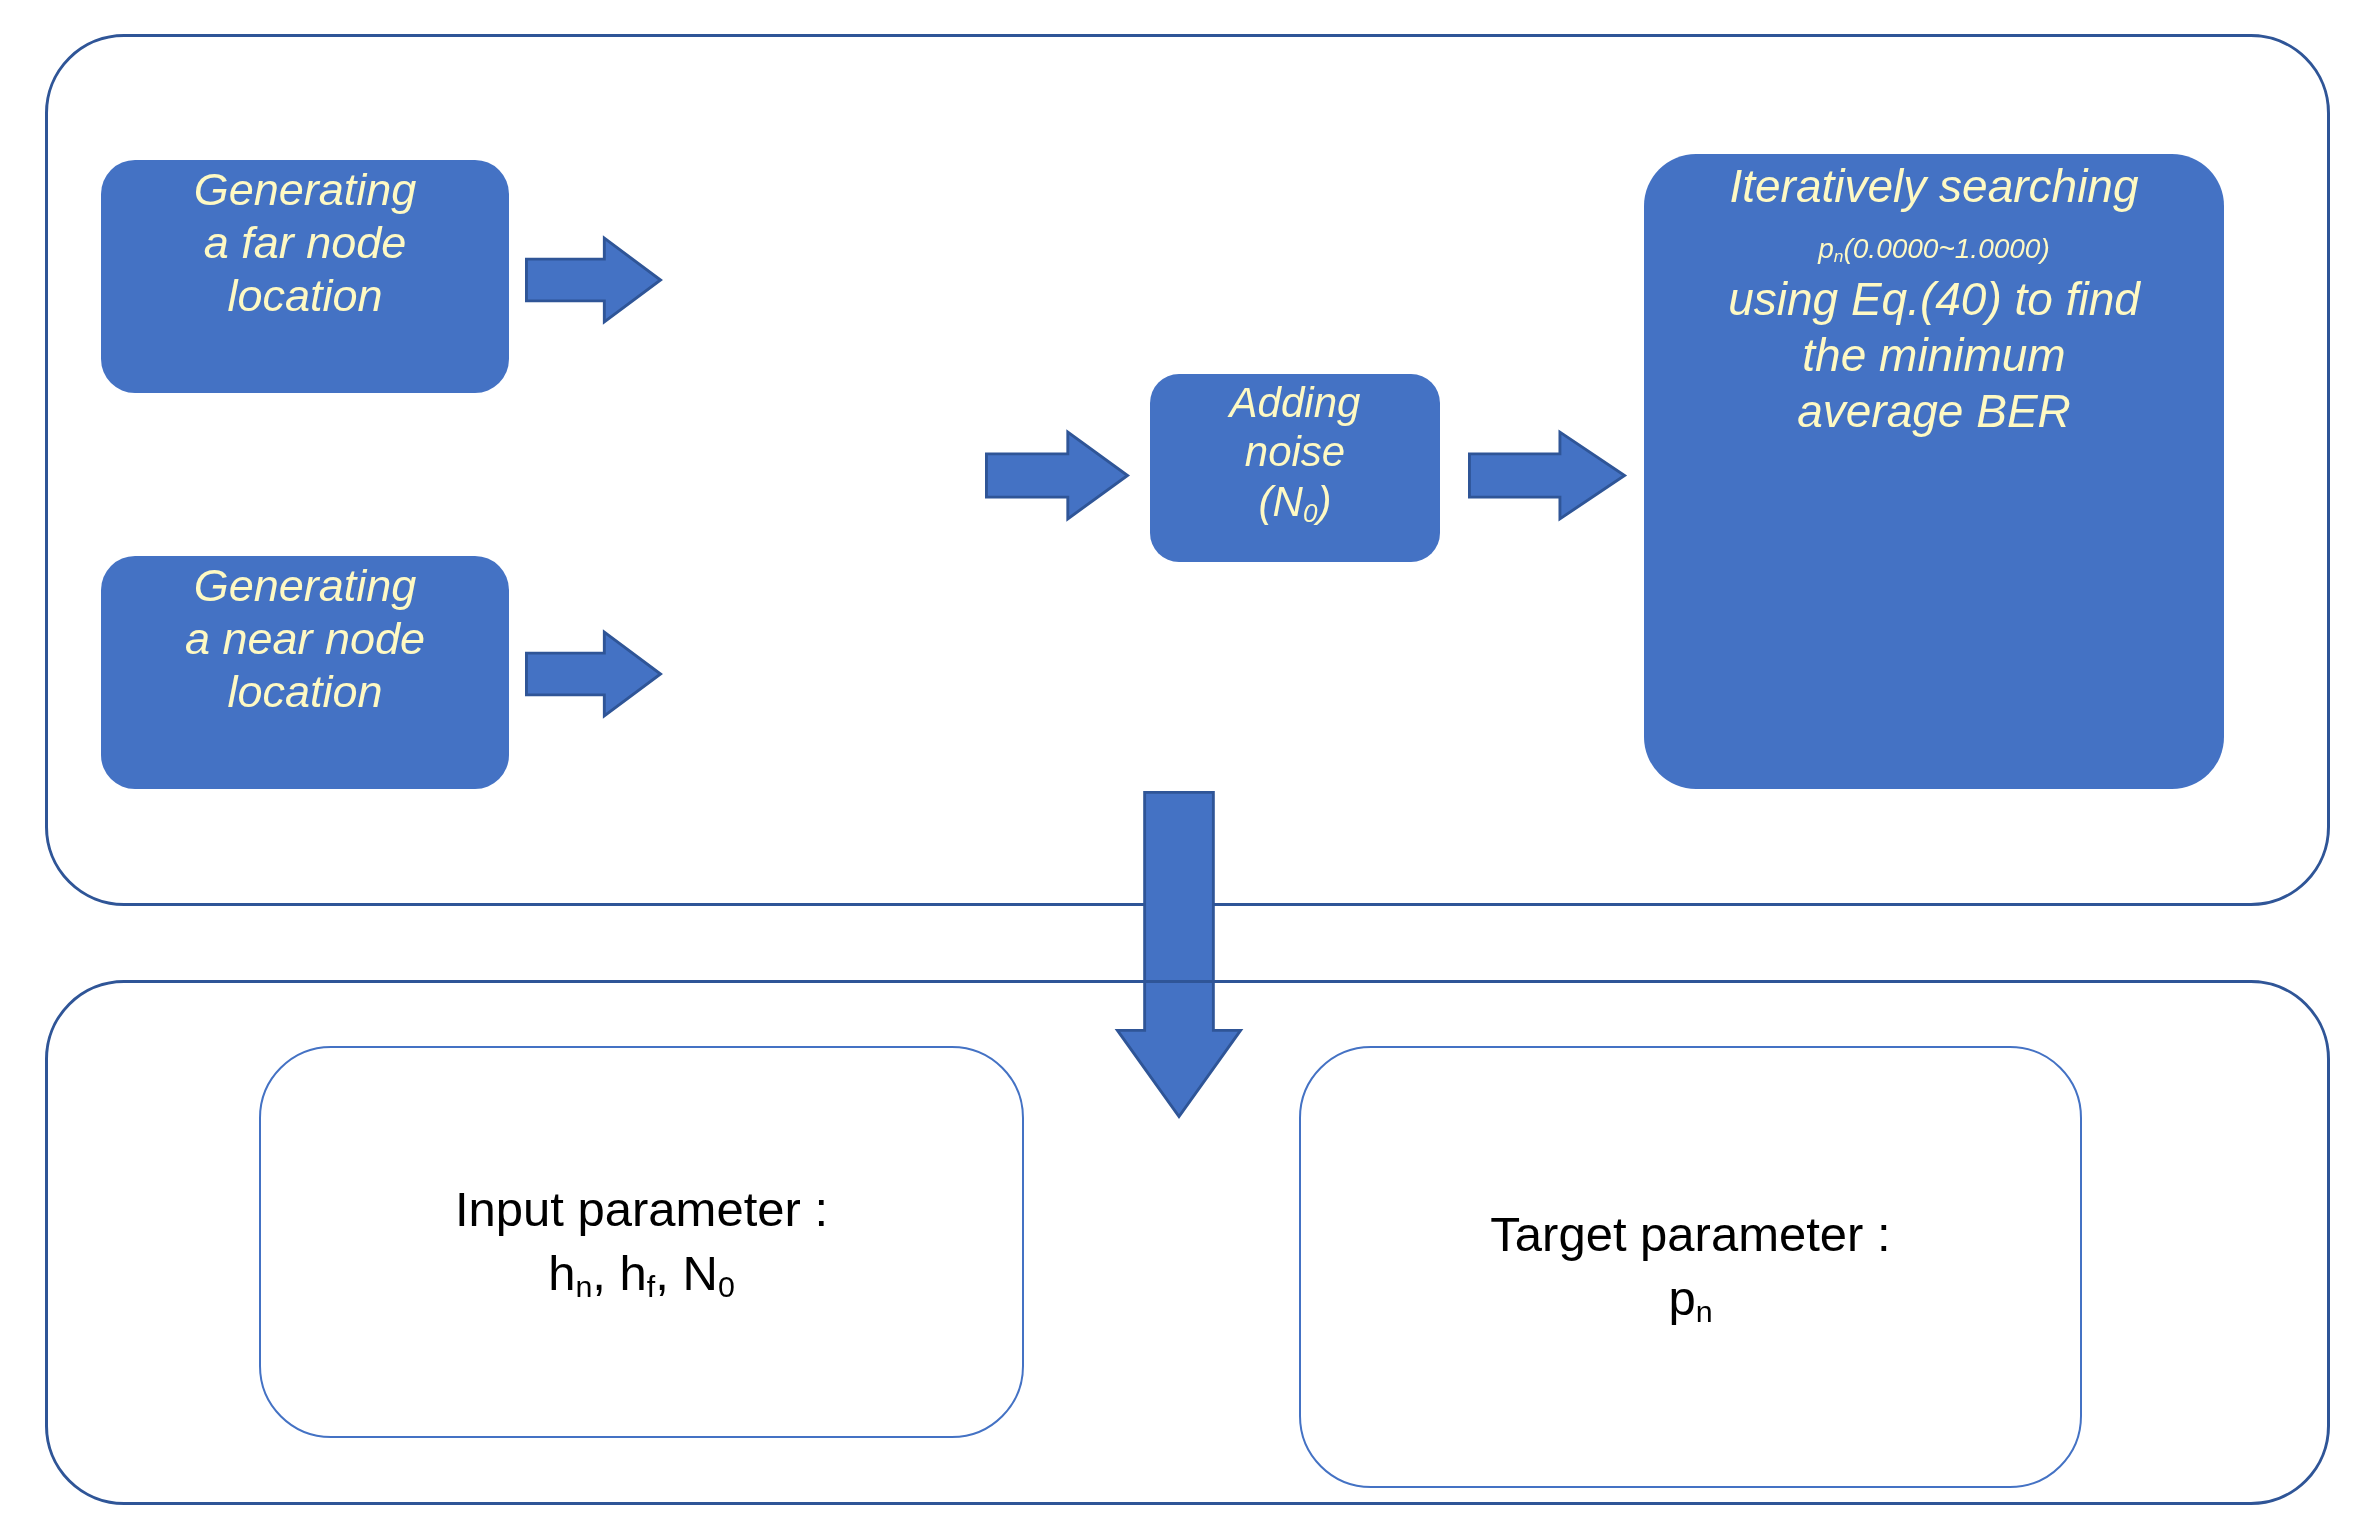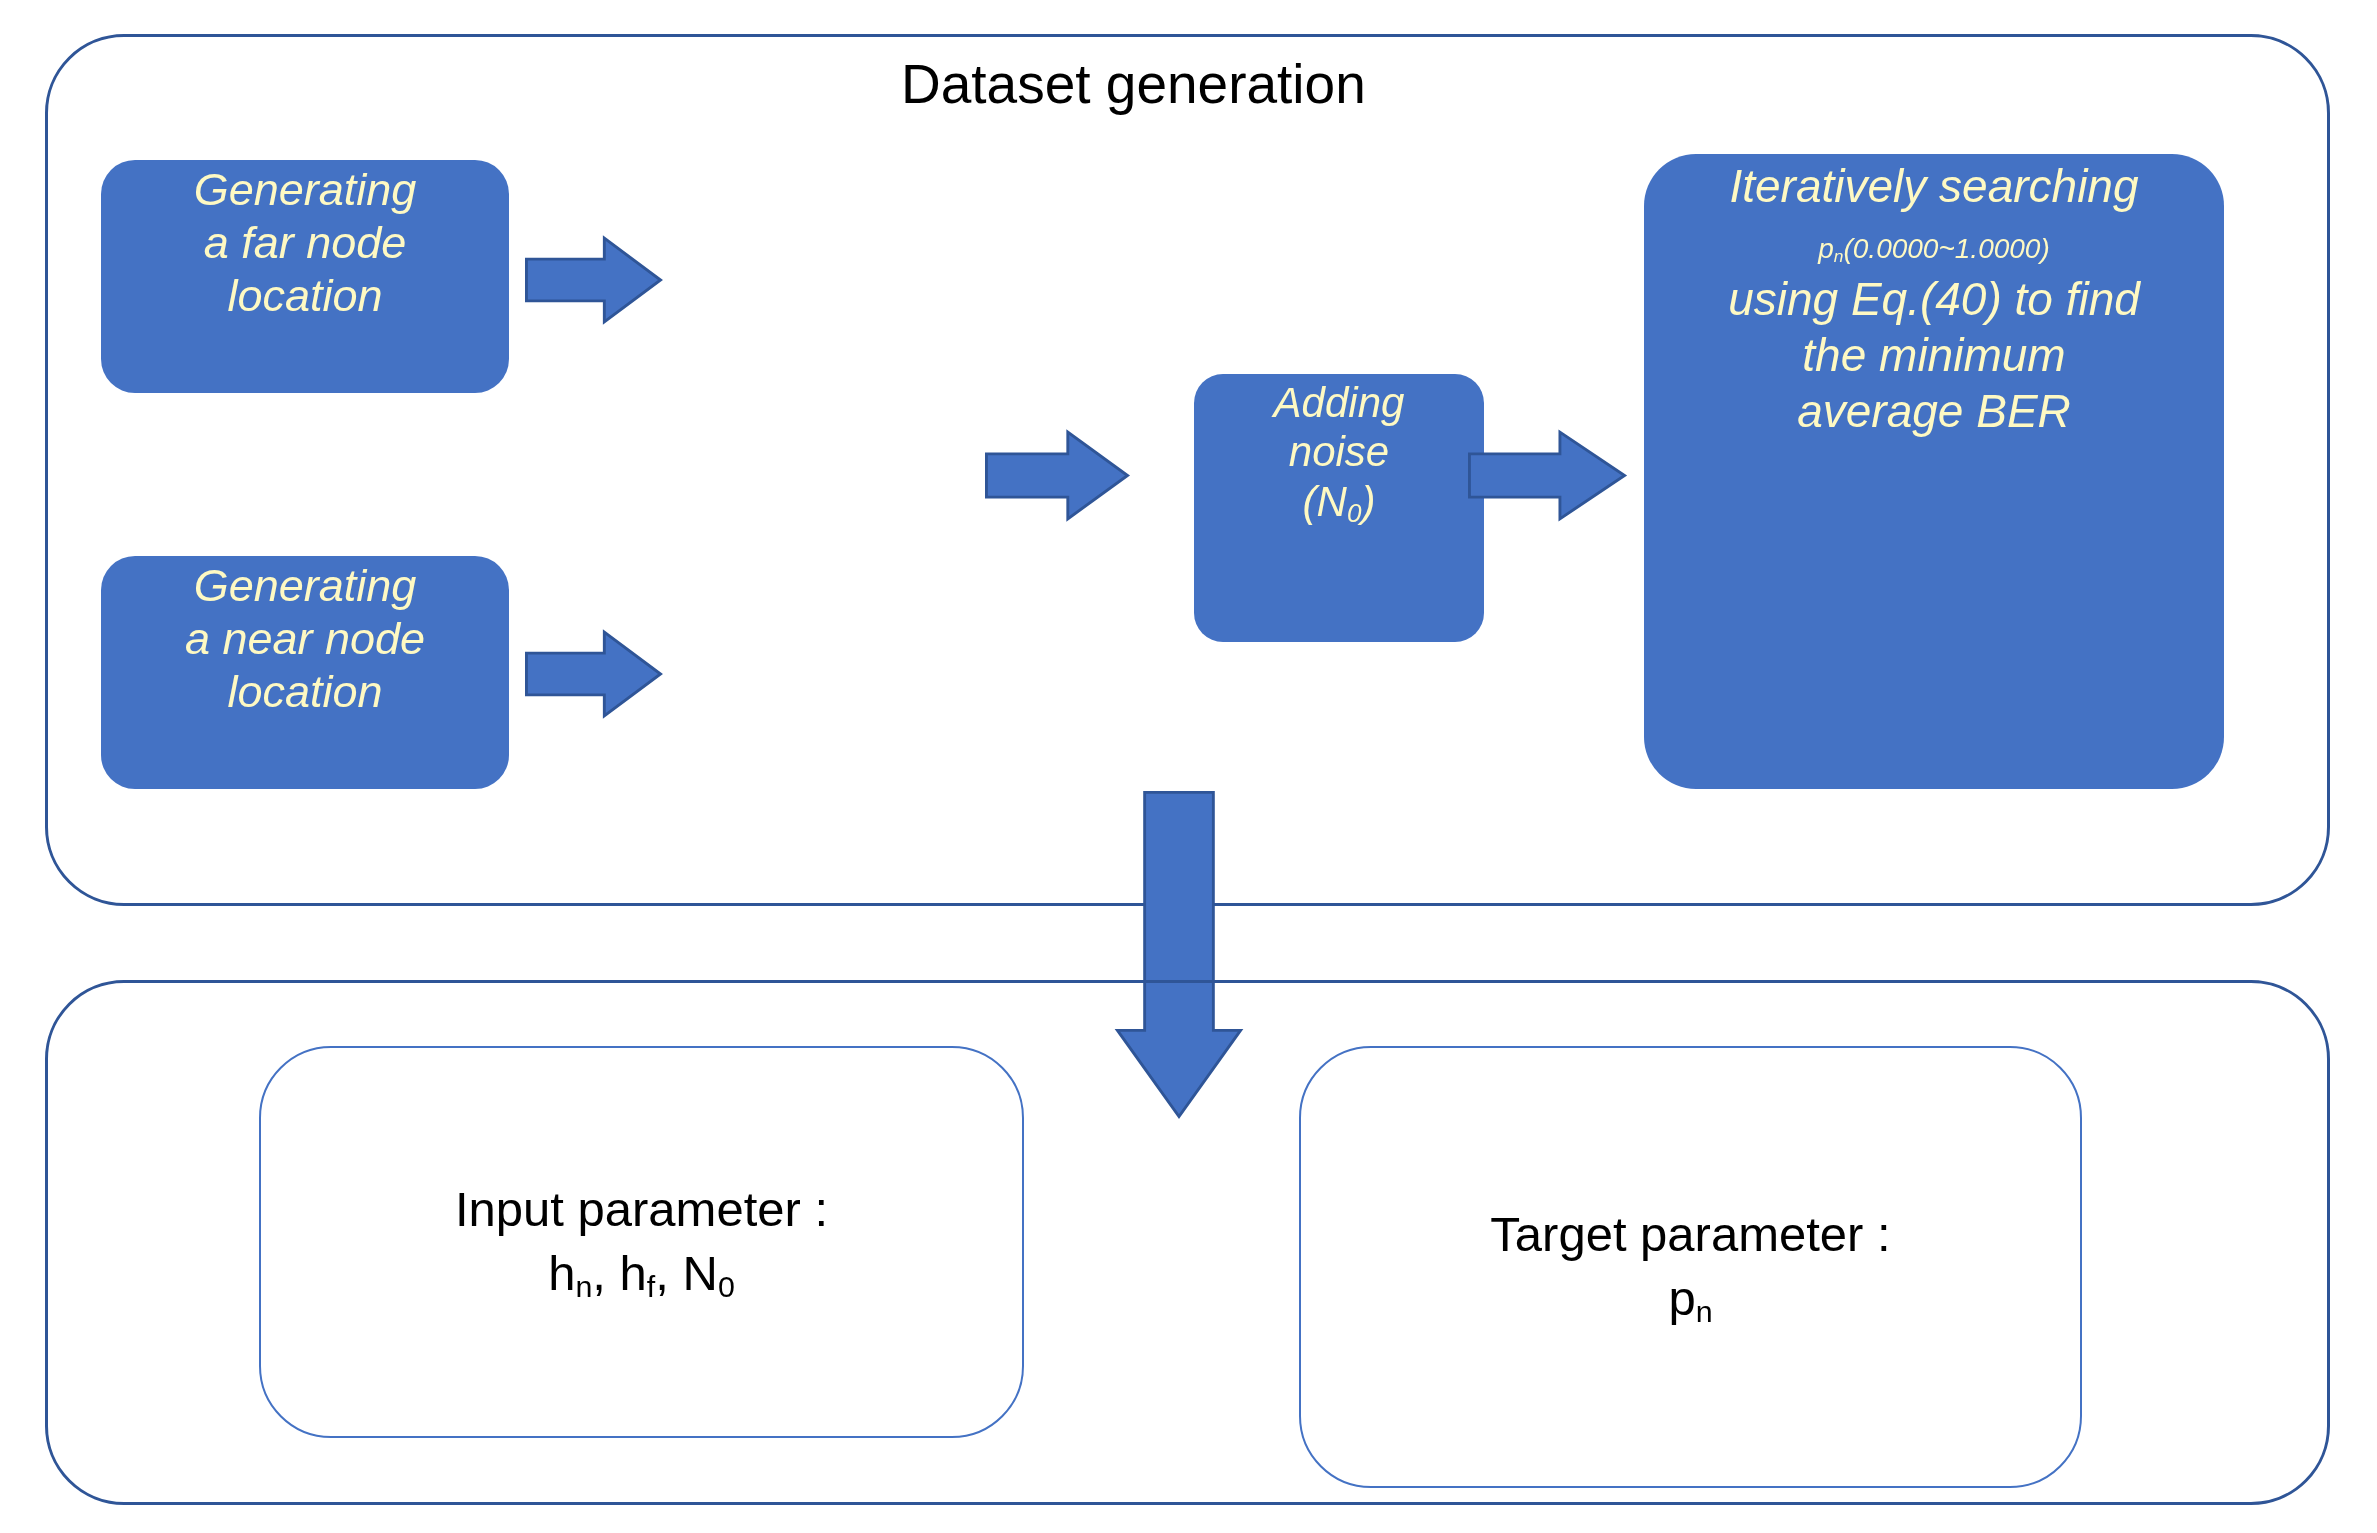--- a/index.html
+++ b/index.html
@@ -87,24 +87,23 @@
     top: 164px;
     width: 293px;
     height: 625px;
     border-radius: 45px;
     font-size: 45px;
   }
   #box-adding-noise {
     left: 1150px;
     top: 374px;
     width: 290px;
-    height: 268px;
+    height: 188px;
     border-radius: 29px;
     font-size: 42px;
-    margin-left: 44px;
   }
   #box-iterative {
     left: 1644px;
     top: 154px;
     width: 580px;
     height: 635px;
     border-radius: 52px;
     font-size: 46px;
   }
   #box-iterative .txt { line-height: 1.22; }
@@ -163,21 +162,20 @@
 
   .arrow-svg { display: block; width: 100%; height: 100%; overflow: visible; }
 </style>
 </head>
 <body>
 
 <div id="canvas">
 
   <div class="outer-container" id="container-dataset"></div>
 
-  <div class="section-title" id="dataset-title">Dataset generation</div>
 
   <div class="blue-box" id="box-far-node">
     <span class="txt">
       <span>Generating</span><br>
       <span>a far node</span><br>
       <span>location</span>
     </span>
   </div>
 
   <div class="blue-box" id="box-near-node">

